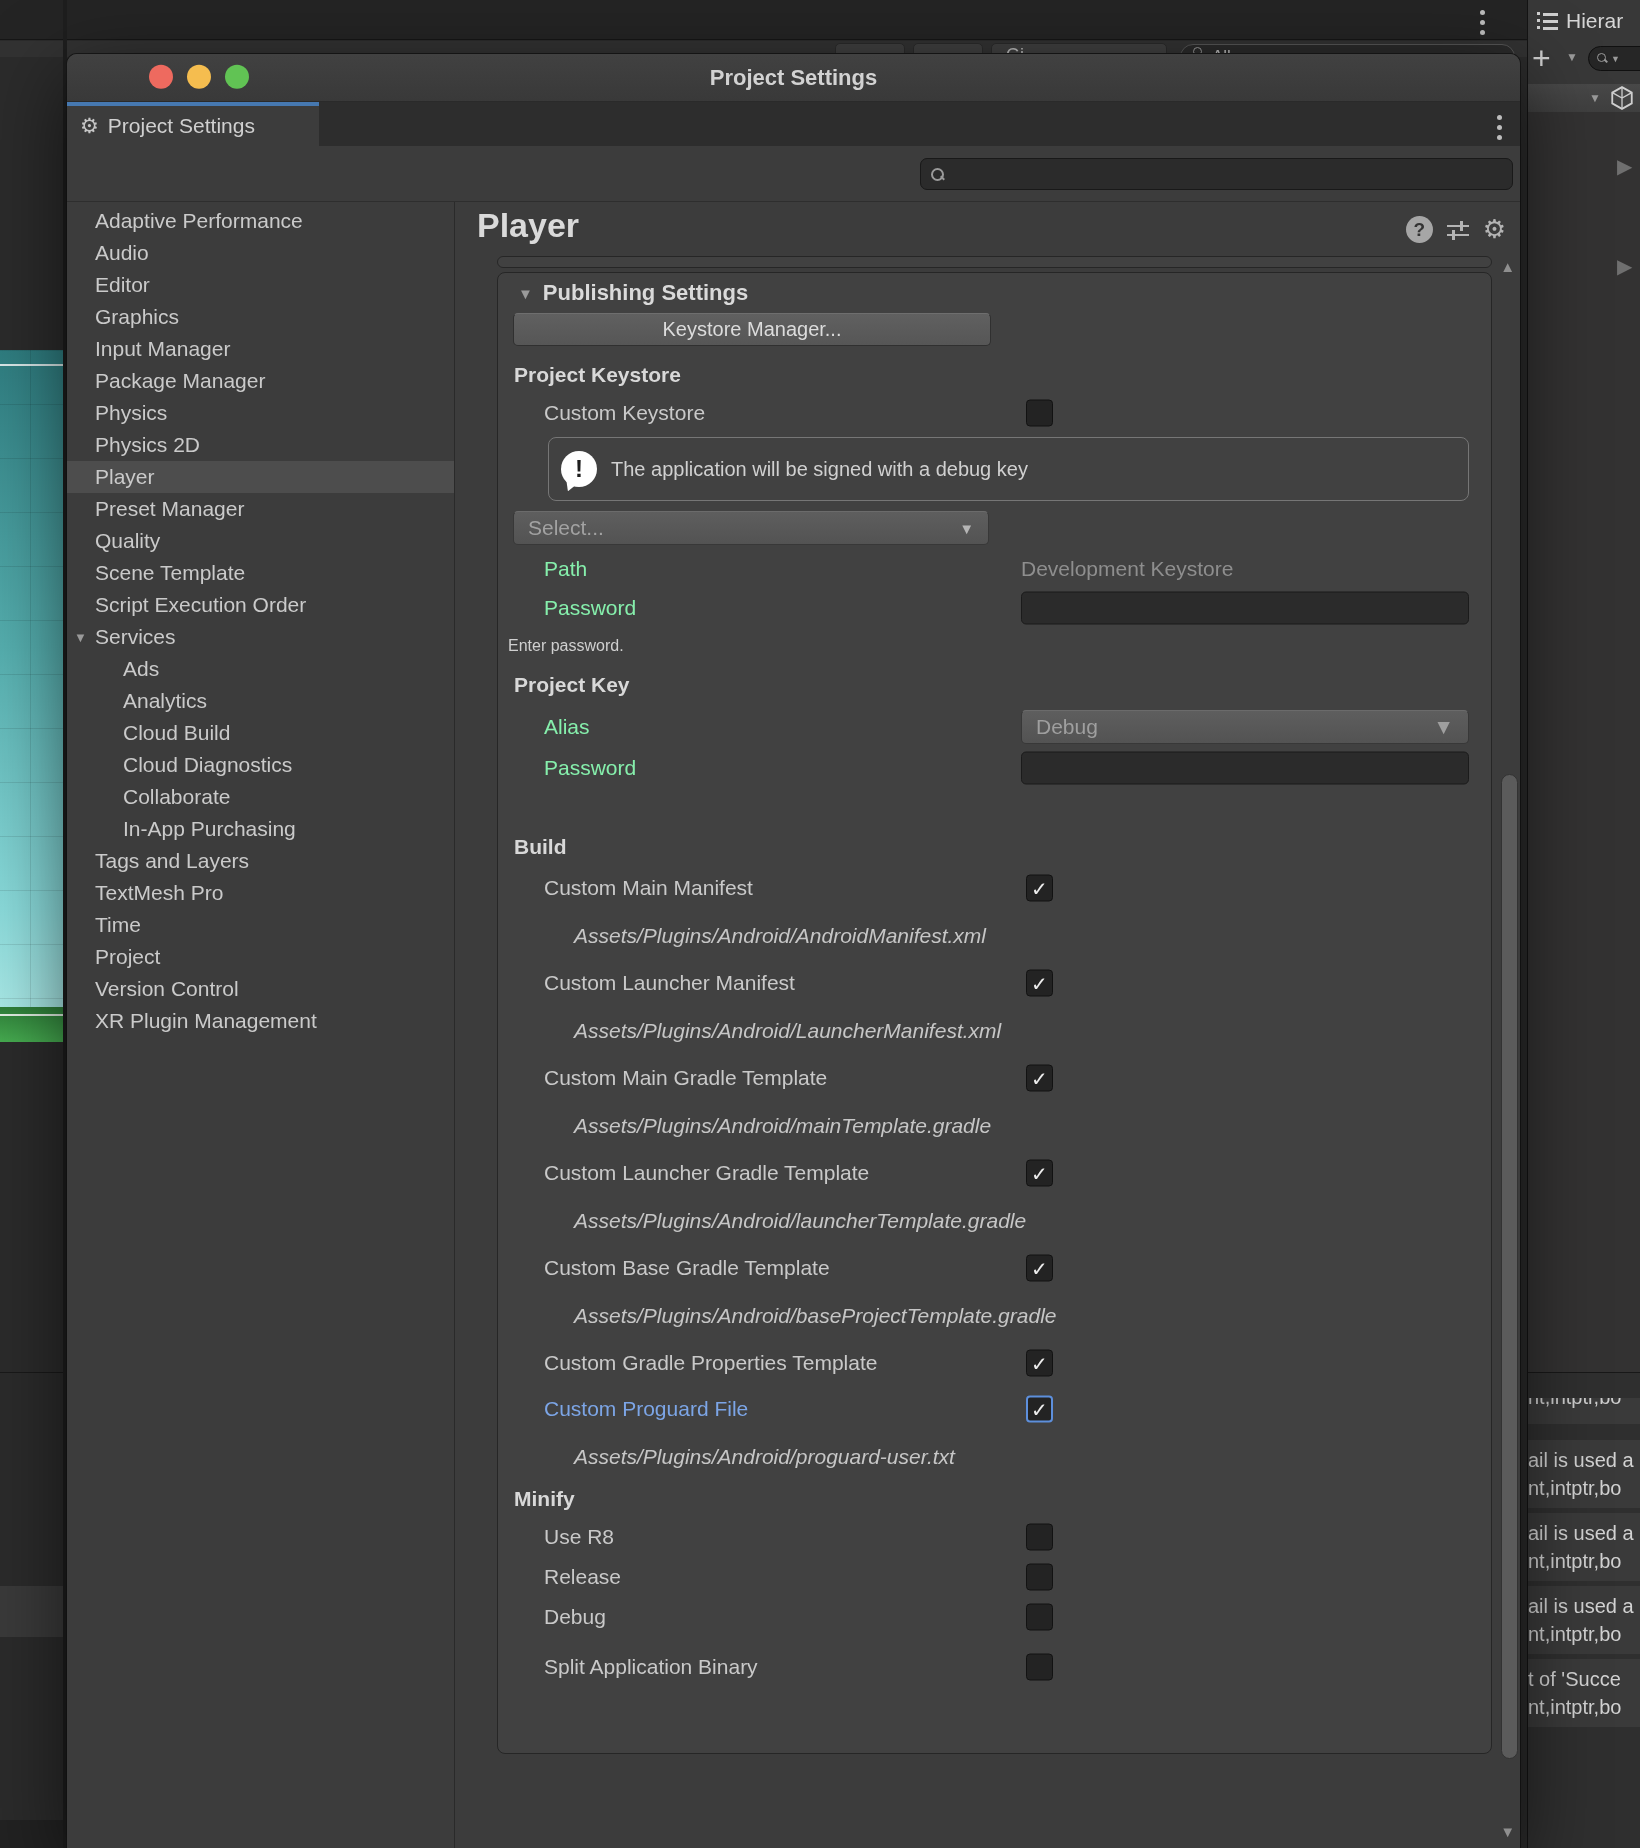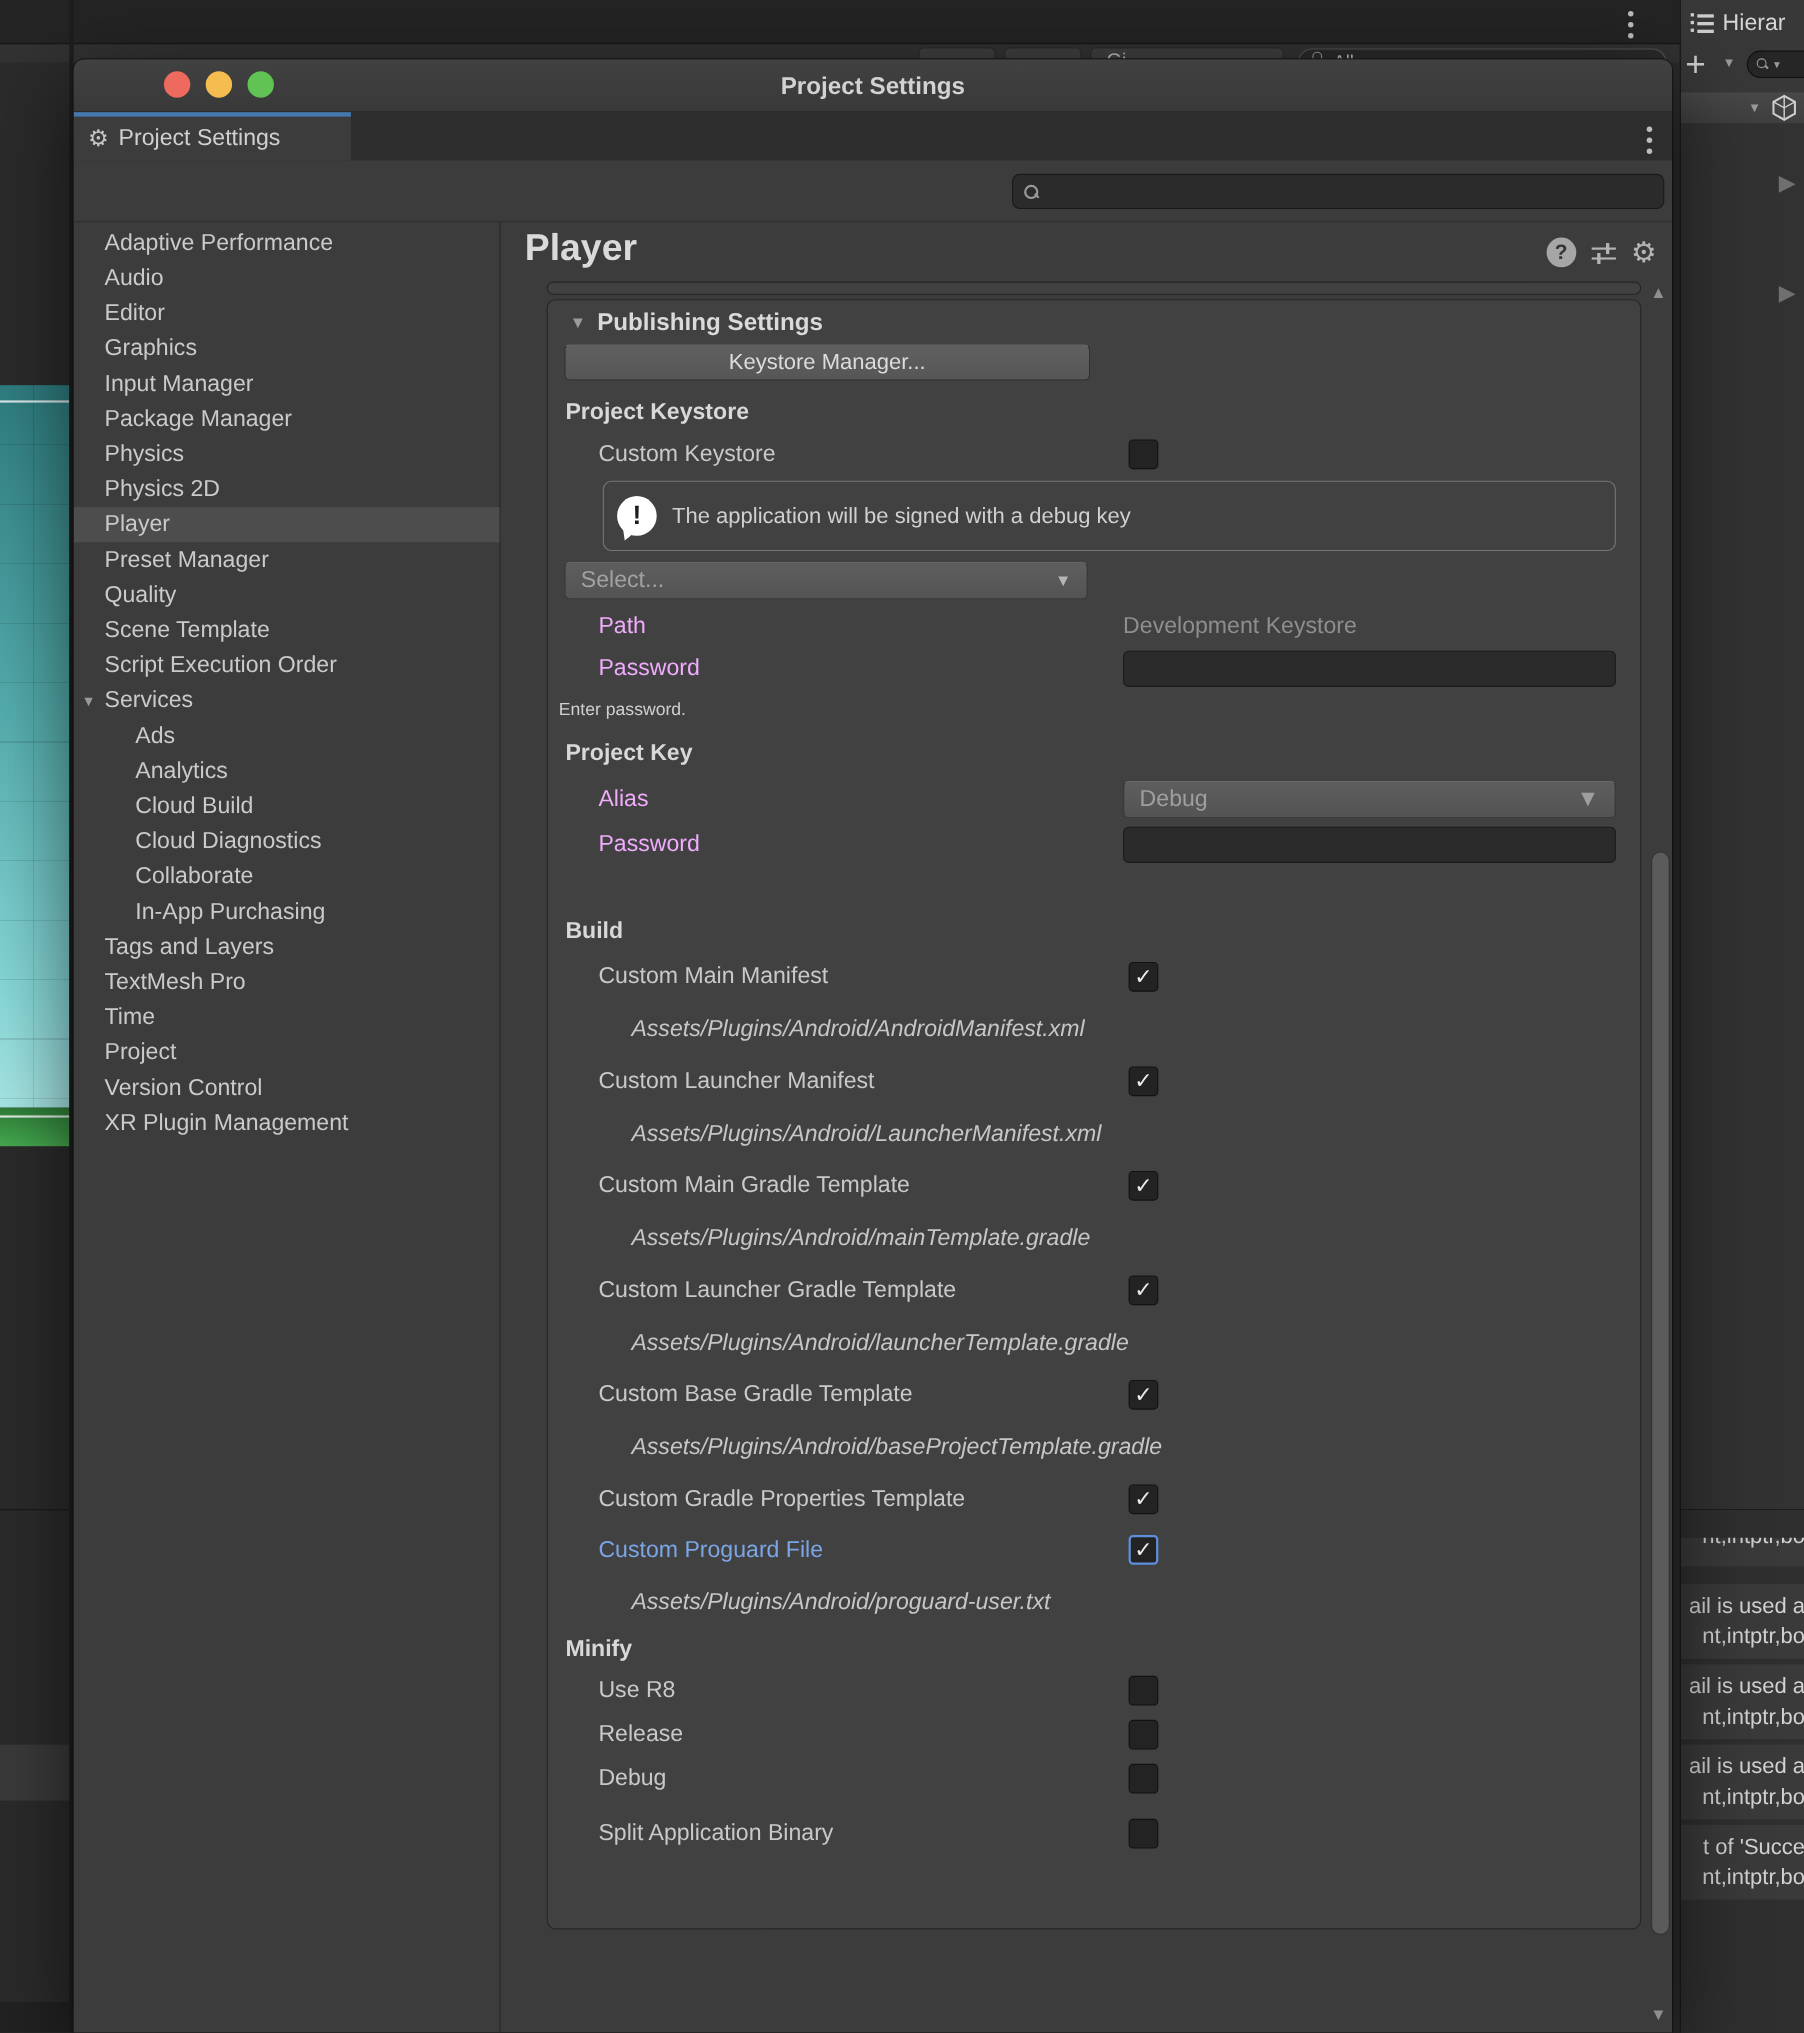--- a/index.html
+++ b/index.html
@@ -22,21 +22,21 @@
       linear-gradient(to bottom,#2f7d80 0%, #55aeae 45%, #8adada 85%, #a8e8e6 100%); }
   .scene-chart .vline { position:absolute; left:30px; top:0; width:1px; height:100%; background:rgba(0,0,0,.10); }
   .scene-chart .wline { position:absolute; left:0; top:14px; width:100%; height:2px; background:rgba(255,255,255,.82); }
   .scene-green { position:absolute; left:0; top:950px; width:63px; height:35px; background:linear-gradient(to bottom,#2e7e39,#46ab50); }
   .scene-green .wline { position:absolute; left:0; top:7px; width:100%; height:2px; background:rgba(255,255,255,.85); }
   .left-band-a { position:absolute; left:0; top:1315px; width:63px; height:1px; background:#191919; }
   .left-band-b { position:absolute; left:0; top:1529px; width:63px; height:51px; background:#3a3a3a; }
   .left-band-c { position:absolute; left:0; top:1763px; width:63px; height:28px; background:#222; }
   .left-divider { position:absolute; left:63px; top:0; width:4px; height:1848px; background:#1e1e1e; }
 
-  .right-panel { position:absolute; left:1527px; top:0; width:113px; height:1848px; background:#383838; overflow:hidden; border-left:1px solid #141414;text-align:right; }
+  .right-panel { position:absolute; left:1527px; top:0; width:113px; height:1848px; background:#383838; overflow:hidden; border-left:1px solid #141414; }
   .rp-header { position:absolute; left:0; top:6px; width:113px; height:30px; display:flex; align-items:center; gap:8px; padding-left:8px; color:#d6d6d6; font-size:21px; white-space:nowrap; }
   .rp-addrow { position:absolute; left:0; top:44px; width:113px; height:30px; }
   .rp-plus { position:absolute; left:4px; top:-4px; font-size:32px; color:#cfcfcf; font-weight:400; }
   .rp-plus-dd { position:absolute; left:38px; top:6px; font-size:14px; color:#9a9a9a; }
   .rp-minisearch { position:absolute; left:60px; top:2px; width:53px; height:25px; background:#262626; border:1px solid #101010; border-radius:13px 0 0 13px; display:flex; align-items:center; gap:3px; padding-left:8px; }
   .rp-scenerow { position:absolute; left:0; top:84px; width:113px; height:28px; background:linear-gradient(#484848,#3f3f3f); display:flex; align-items:center; justify-content:flex-end; gap:8px; padding-right:6px; }
   .rp-tree { position:absolute; left:0; top:112px; width:113px; height:1260px; background:#333232; }
   .rp-arrow { position:absolute; left:89px; color:#6f6f6f; font-size:20px; }
   .rp-condiv { position:absolute; left:0; top:1372px; width:113px; height:1px; background:#181818; }
   .rp-console { position:absolute; left:0; top:1373px; width:113px; height:475px; background:#2f2f2f; }
@@ -84,21 +84,21 @@
   .sec-header { height:40px; display:flex; align-items:center; gap:10px; padding-left:20px; }
   .sec-header .fold { font-size:15px; color:#9a9a9a; } .sec-header .fold::before { content:"▼"; }
   .sec-header b { font-size:22px; color:#dadada; }
   .btn-row { position:relative; height:44px; }
   .ks-btn { position:absolute; left:15px; top:0; width:478px; height:33px; background:linear-gradient(#606060,#565656); border:1px solid #303030; border-top-color:#6e6e6e; border-radius:5px; color:#dcdcdc; font-size:20px; display:flex; align-items:center; justify-content:center; cursor:default; }
   .h3row { height:36px; display:flex; align-items:center; padding-left:16px; }
   .h3row b { font-size:21px; color:#d8d8d8; }
   .h3row.tall { height:44px; } .h3row.build { height:36px; margin-top:40px; } .h3row.minify { height:36px; }
   .frow { position:relative; height:40px; }
   .frow .lbl { position:absolute; left:46px; top:50%; transform:translateY(-50%); font-size:21px; color:#c9c9c9; white-space:nowrap; }
-  .frow .lbl.dim { color:#f0abfc; }
+  .frow .lbl.dim { color:#86efac; }
   .frow .lbl.blue { color:#7ca5e6; }
   .frow .rval { position:absolute; left:523px; top:50%; transform:translateY(-50%); font-size:21px; color:#8e8e8e; }
   .cb { position:absolute; left:528px; top:50%; transform:translateY(-50%); width:27px; height:27px; background:#232323; border:1px solid #121212; border-radius:4px; display:flex; align-items:center; justify-content:center; cursor:default; }
   .cb.checked::after { content:"✓"; color:#ececec; font-size:20px; font-weight:700; }
   .cb.blue-border { border:2px solid #5d8fdc; }
   .warn-row { position:relative; height:76px; }
   .warn-box { position:absolute; left:50px; right:22px; top:4px; height:64px; border:1.5px solid #767676; border-radius:8px; display:flex; align-items:center; gap:14px; padding-left:12px; }
   .bubble { position:relative; width:36px; height:36px; background:#fff; border-radius:50%; display:flex; align-items:center; justify-content:center; font-weight:700; font-size:24px; color:#1e1e1e; flex:0 0 auto; }
   .bubble::after { content:""; position:absolute; left:4px; bottom:-5px; width:0; height:0; border-left:4px solid transparent; border-right:9px solid transparent; border-top:11px solid #fff; transform:rotate(12deg); }
   .warn-text { font-size:20px; color:#d0d0d0; }

